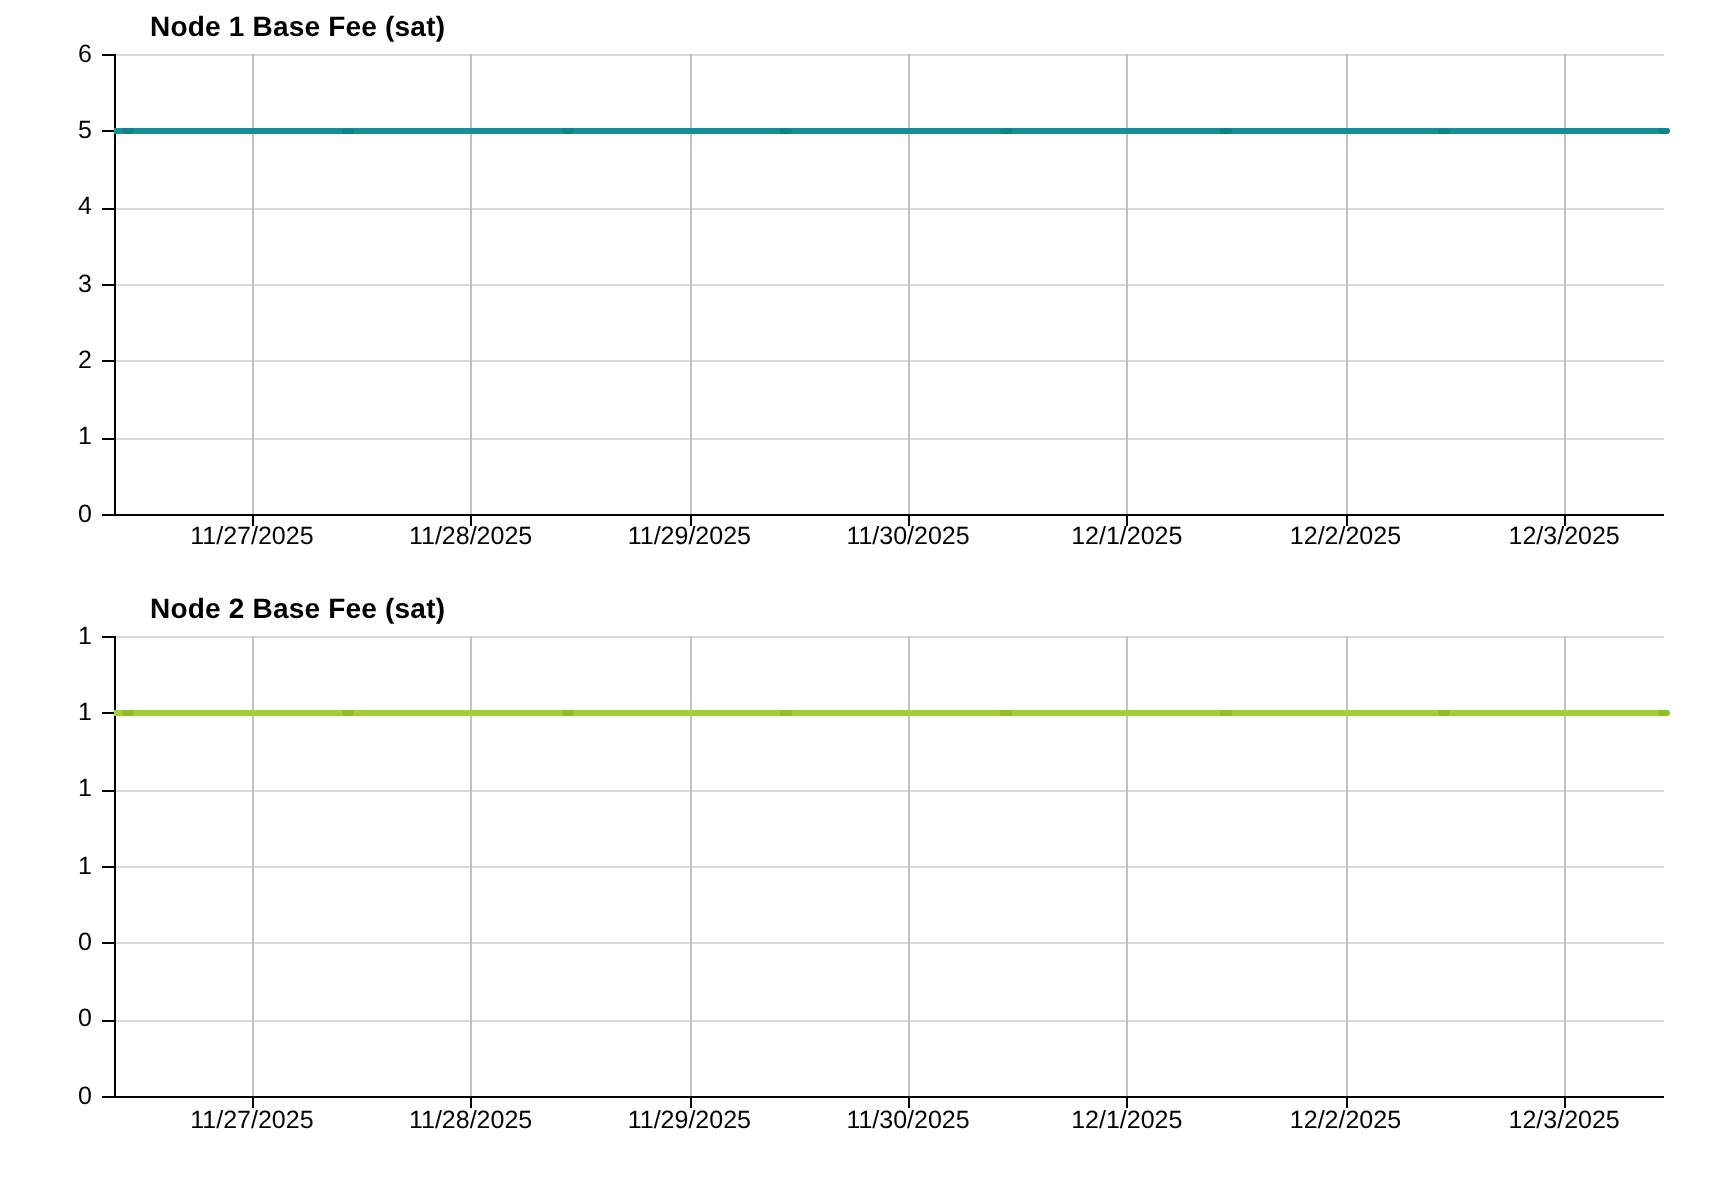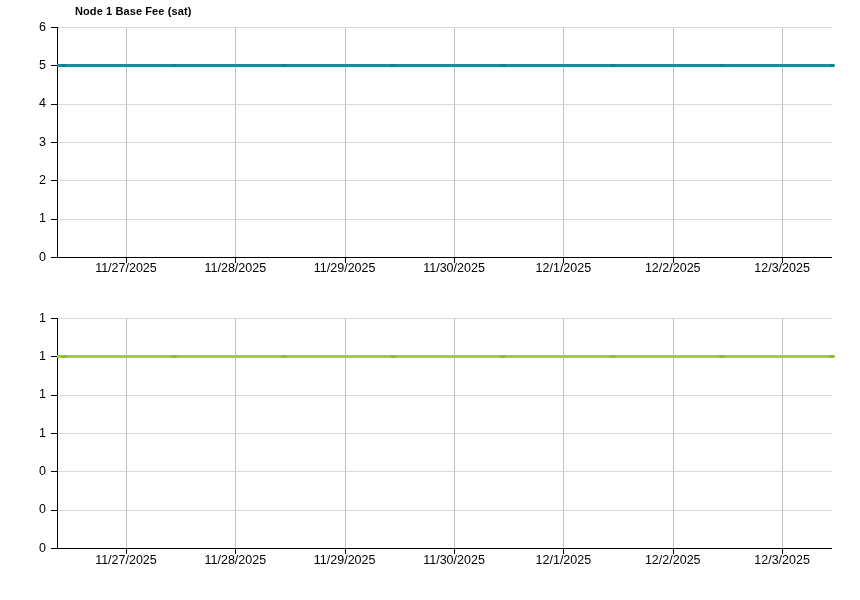--- a/index.html
+++ b/index.html
@@ -8,21 +8,21 @@
     background: #ffffff;
     font-family: "Liberation Sans", sans-serif;
     position: relative;
     overflow: hidden;
   }
   .chart { position: absolute; left: 0; width: 860px; }
   #chart-0 { top: 0; height: 291px; }
   #chart-1 { top: 291px; height: 309px; }
   .chart-title {
     position: absolute; left: 75px; top: 5px; margin: 0;
-    font-size: 11px; font-weight: 700; color: #000000;
+    font-size: 14px; font-weight: 700; color: #000000;
     letter-spacing: 0.1px; white-space: nowrap;
   }
   .gen { position: absolute; }
 </style>
 </head>
 <body>
 
 <div>
 
   <section class="chart" id="chart-0">
@@ -76,20 +76,21 @@
       <div class="gen" style="left: 170.947px; top: 63.8333px; width: 6px; height: 3px; border-radius: 1.5px; background: rgb(12, 130, 140);"></div>
       <div class="gen" style="left: 280.61px; top: 63.8333px; width: 6px; height: 3px; border-radius: 1.5px; background: rgb(12, 130, 140);"></div>
       <div class="gen" style="left: 390.272px; top: 63.8333px; width: 6px; height: 3px; border-radius: 1.5px; background: rgb(12, 130, 140);"></div>
       <div class="gen" style="left: 499.935px; top: 63.8333px; width: 6px; height: 3px; border-radius: 1.5px; background: rgb(12, 130, 140);"></div>
       <div class="gen" style="left: 609.597px; top: 63.8333px; width: 6px; height: 3px; border-radius: 1.5px; background: rgb(12, 130, 140);"></div>
       <div class="gen" style="left: 719.26px; top: 63.8333px; width: 6px; height: 3px; border-radius: 1.5px; background: rgb(12, 130, 140);"></div>
       <div class="gen" style="left: 828.612px; top: 63.8333px; width: 6px; height: 3px; border-radius: 1.5px; background: rgb(12, 130, 140);"></div>
     </section>
 
   <section class="chart" id="chart-1">
+    <h2 class="chart-title">Node 2 Base Fee (sat)</h2>
   <div class="gen" style="left: 57px; top: 27px; width: 775px; height: 230px;"></div>
       <div class="gen" style="left: 57px; top: 27px; width: 775px; height: 1px; background: rgb(217, 217, 217);"></div>
       <div class="gen" style="left: 51px; top: 27px; width: 6px; height: 1px; background: rgb(0, 0, 0);"></div>
       <div class="gen" style="left: 15px; top: 19.5px; width: 31px; height: 15px; line-height: 15px; text-align: right; font-size: 12.5px; color: rgb(0, 0, 0);">1</div>
       <div class="gen" style="left: 57px; top: 65.3333px; width: 775px; height: 1px; background: rgb(217, 217, 217);"></div>
       <div class="gen" style="left: 51px; top: 65.3333px; width: 6px; height: 1px; background: rgb(0, 0, 0);"></div>
       <div class="gen" style="left: 15px; top: 57.8333px; width: 31px; height: 15px; line-height: 15px; text-align: right; font-size: 12.5px; color: rgb(0, 0, 0);">1</div>
       <div class="gen" style="left: 57px; top: 103.667px; width: 775px; height: 1px; background: rgb(217, 217, 217);"></div>
       <div class="gen" style="left: 51px; top: 103.667px; width: 6px; height: 1px; background: rgb(0, 0, 0);"></div>
       <div class="gen" style="left: 15px; top: 96.1667px; width: 31px; height: 15px; line-height: 15px; text-align: right; font-size: 12.5px; color: rgb(0, 0, 0);">1</div>

